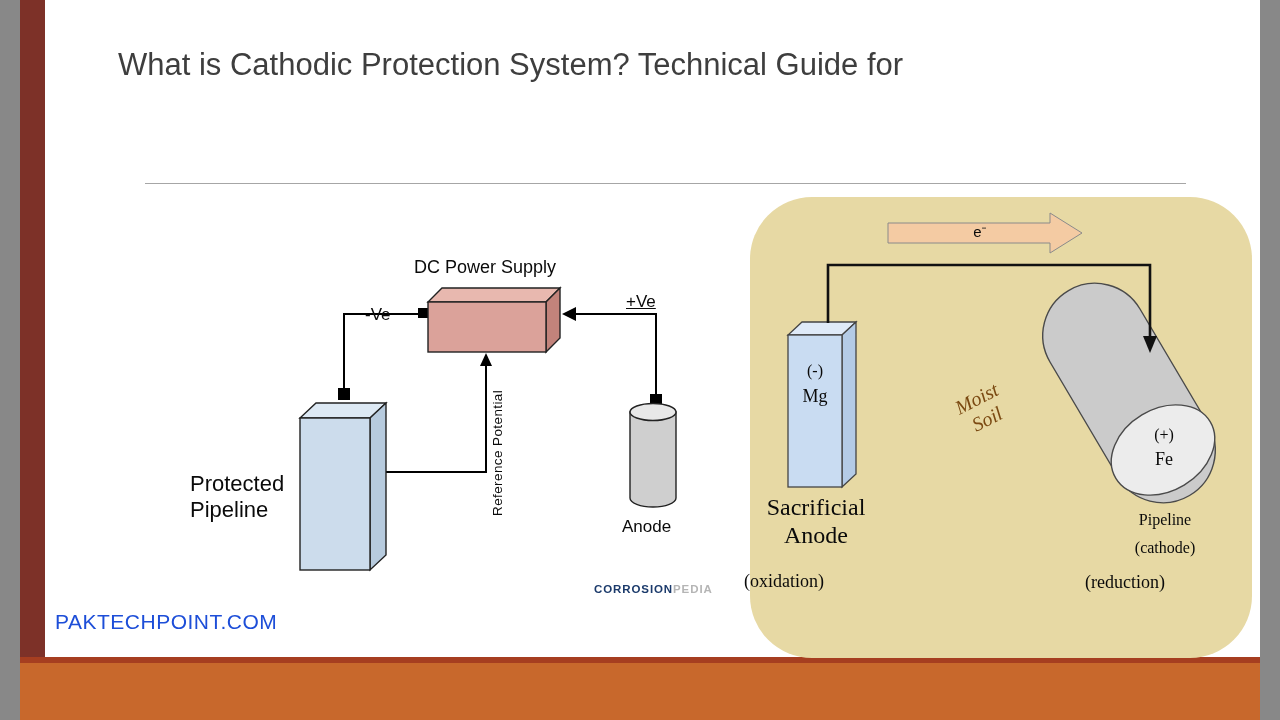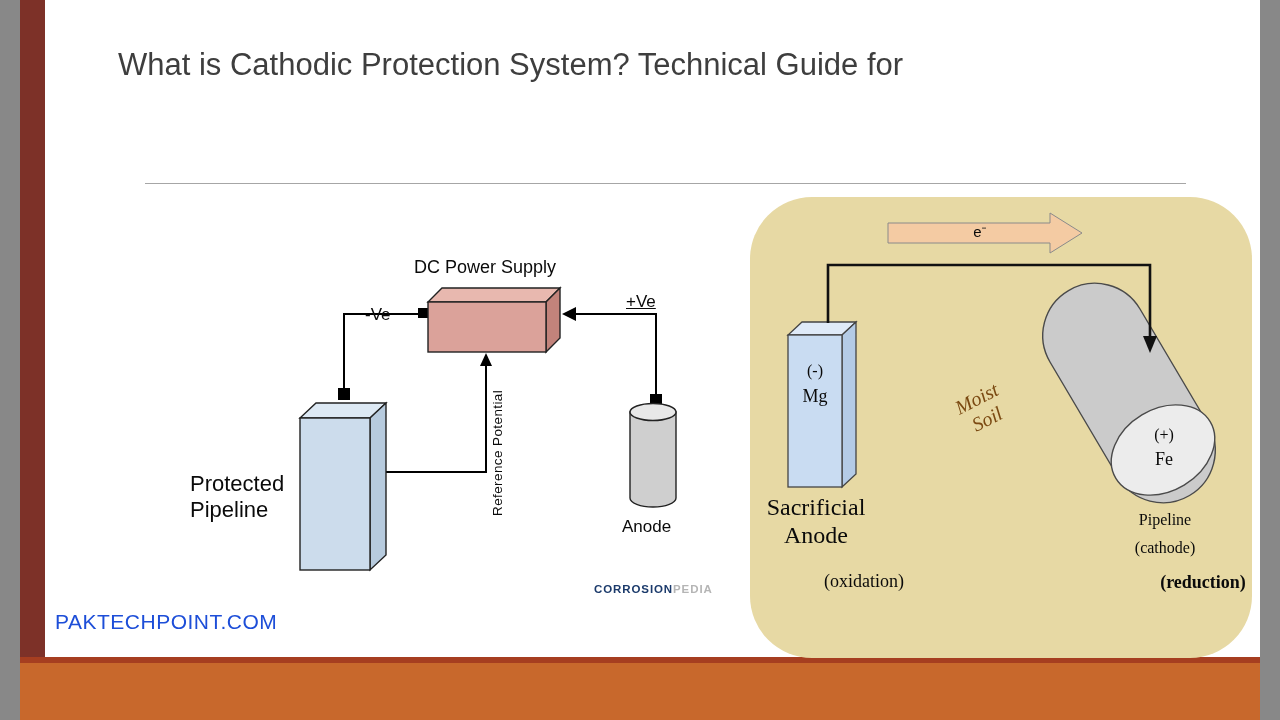--- a/index.html
+++ b/index.html
@@ -143,22 +143,22 @@
       <div>Soil</div>
     </div>
 
     <div class="lbl serif ctr" style="left:1118px; top:426px; width:52px; font-size:16px;">(+)</div>
     <div class="lbl serif ctr" style="left:1118px; top:449px; width:52px; font-size:18px;text-align:center;">Fe</div>
 
     <div class="lbl serif ctr" style="left:744px; top:493px; width:104px; font-size:24px; line-height:28px;">
       <div>Sacrificial</div>
       <div>Anode</div>
     </div>
-    <div class="lbl serif ctr" style="left:792px; top:571px; width:104px; font-size:18px;">(oxidation)</div>
+    <div class="lbl serif ctr" style="left:712px; top:571px; width:104px; font-size:18px;">(oxidation)</div>
 
     <div class="lbl serif ctr" style="left:1092px; top:506px; width:106px; font-size:16px; line-height:28px;">
       <div>Pipeline</div>
       <div>(cathode)</div>
     </div>
-    <div class="lbl serif ctr" style="left:1130px; top:572px; width:106px; font-size:18px;font-weight:bold;">(reduction)</div>
+    <div class="lbl serif ctr" style="left:1052px; top:572px; width:106px; font-size:18px;">(reduction)</div>
   </div>
 
 </div>
 
 </body></html>

